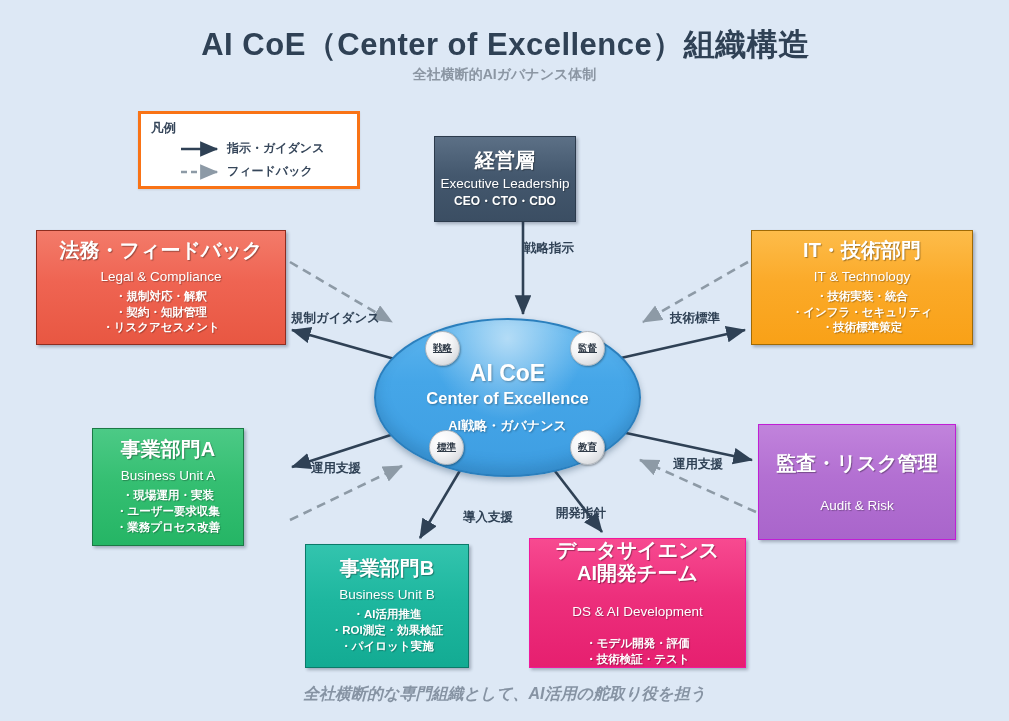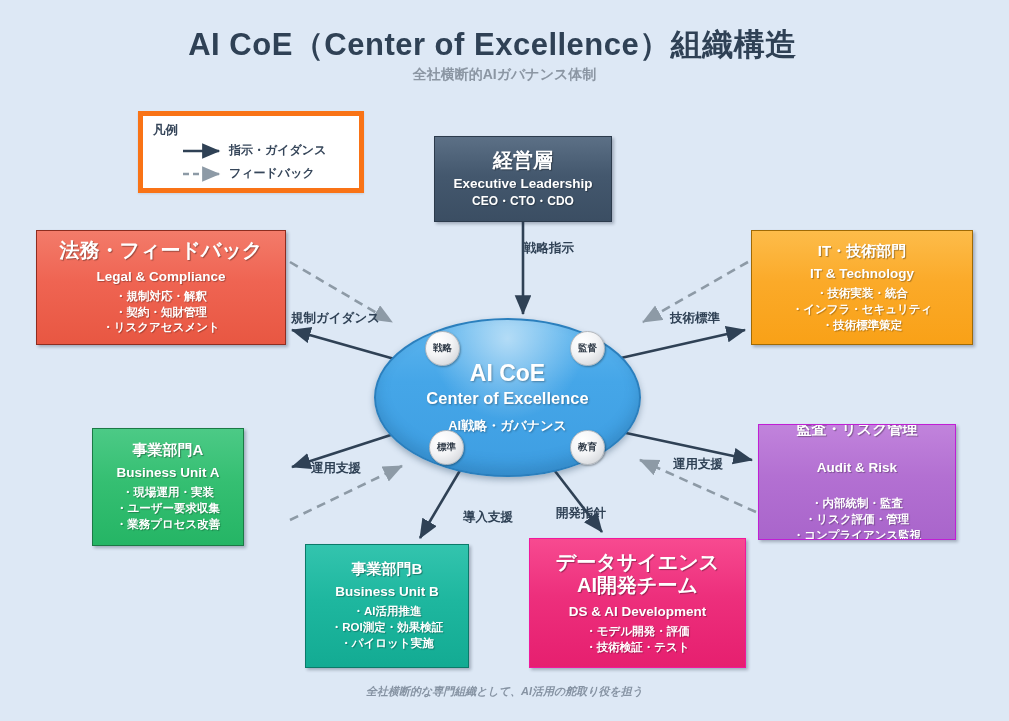--- a/index.html
+++ b/index.html
@@ -9,35 +9,35 @@
     font-family:"Liberation Sans","DejaVu Sans",sans-serif;
     overflow:hidden;
     position:relative;
   }
   #stage{position:absolute;inset:0;}
   svg#edges{position:absolute;left:0;top:0;width:1009px;height:721px;}
 
   
   .title{
     position:absolute;left:0;top:24px;width:985px;text-align:center;
-    font-size:31px;font-weight:bold;color:#2f4155;letter-spacing:.5px;
+    font-size:31px;font-weight:bold;color:#2f4155;letter-spacing:.5px;padding-left:13px;
   }
   .subtitle{
     position:absolute;left:0;top:66px;width:1009px;text-align:center;
     font-size:14px;font-weight:bold;color:#8b96a3;
   }
   .footnote{
     position:absolute;left:0;top:684px;width:1009px;text-align:center;
-    font-size:11px;font-style:italic;font-weight:bold;color:#8693a3;
+    font-size:16px;font-style:italic;font-weight:bold;color:#8693a3;
   }
 
   
   .legend{
     position:absolute;left:138px;top:111px;width:216px;height:72px;
-    background:#ffffff;border:5px solid #f97316;
+    background:#ffffff;border:3px solid #f97316;
     box-shadow:0 1px 2px rgba(0,0,0,.10);
   }
   .legend .lg-title{
     position:absolute;left:10px;top:6px;font-size:12.5px;font-weight:bold;color:#36465a;
   }
   .legend .lg-row{position:absolute;left:40px;height:16px;}
   .legend .lg-row.r1{top:27px;}
   .legend .lg-row.r2{top:50px;}
   .legend .lg-txt{
     position:absolute;left:86px;font-size:12px;color:#36465a;font-weight:bold;white-space:nowrap;
@@ -47,35 +47,35 @@
 
   
   .node{
     position:absolute;box-sizing:border-box;
     text-align:center;color:#ffffff;
     box-shadow:2px 2px 3px rgba(40,50,70,.33);
     overflow:hidden;
     display:flex;flex-direction:column;align-items:center;justify-content:center;
   }
   .node .jp{
-    font-size:15px;font-weight:bold;line-height:1.15;
+    font-size:20px;font-weight:bold;line-height:1.15;
     text-shadow:1px 1px 1px rgba(0,0,0,.35);
   }
   .node .en{
-    font-size:13.5px;font-weight:bold;margin-top:7px;
+    font-size:13.5px;font-weight:normal;margin-top:7px;
     text-shadow:1px 1px 1px rgba(0,0,0,.3);
   }
   .node .bullets{
     font-size:11.5px;font-weight:bold;line-height:1.38;margin-top:5px;
     text-shadow:1px 1px 1px rgba(0,0,0,.28);
   }
 
   
   #exec{
-    left:434px;top:136px;width:178px;height:86px;
+    left:434px;top:136px;width:142px;height:86px;
     background:linear-gradient(180deg,#5c7086 0%,#44586e 45%,#3b4e63 100%);
     border:1px solid #2c3b4c;
   }
   #exec .jp{font-size:20px;}
   #exec .en{font-size:13.5px;margin-top:4px;}
   #exec .bullets{font-size:12px;margin-top:2px;}
 
   
   #legal{
     left:36px;top:230px;width:250px;height:115px;
@@ -111,20 +111,21 @@
     left:305px;top:544px;width:164px;height:124px;
     background:linear-gradient(180deg,#33c4ae 0%,#1eb79f 45%,#13ab93 100%);
     border:1px solid #0c7a69;
   }
 
   
   #dsai{
     left:529px;top:538px;width:217px;height:130px;
     background:linear-gradient(180deg,#f74a90 0%,#ed2f7c 45%,#e61f6f 100%);
     border:1px solid #f2179b;
+    gap:12px;
   }
   #dsai .jp{font-size:20px;}
 
   
   #coe{
     position:absolute;left:374px;top:318px;width:263px;height:155px;
     border-radius:50%;
     background:
       radial-gradient(ellipse at 50% 12%, rgba(255,255,255,.55) 0%, rgba(255,255,255,0) 42%),
       linear-gradient(180deg,#5fb6ee 0%,#45a6e8 40%,#3e9ee2 100%);
@@ -136,21 +137,21 @@
   #coe .c1{font-size:23px;font-weight:bold;text-shadow:1px 1px 2px rgba(0,0,0,.3);}
   #coe .c2{font-size:16.5px;font-weight:bold;margin-top:2px;text-shadow:1px 1px 2px rgba(0,0,0,.3);text-align:center;}
   #coe .c3{font-size:13px;font-weight:bold;margin-top:9px;text-shadow:1px 1px 2px rgba(0,0,0,.3);}
 
   .badge{
     position:absolute;width:33px;height:33px;border-radius:50%;
     background:radial-gradient(circle at 35% 28%, #ffffff 0%, #f3f4f6 45%, #c9ccd1 100%);
     border:1px solid #b4b8bd;
     box-shadow:1px 1px 2px rgba(0,0,0,.3);
     display:flex;align-items:center;justify-content:center;
-    font-size:9.5px;font-weight:bold;color:#2f3a47;z-index:4;
+    font-size:9.5px;font-weight:bold;color:#2f3a47;z-index:4;text-decoration:underline;
   }
   #badge-strategy{left:425px;top:331px;}
   #badge-oversight{left:570px;top:331px;}
   #badge-standard{left:429px;top:430px;}
   #badge-education{left:570px;top:430px;}
 
   
   .elabel{
     position:absolute;font-size:12.5px;font-weight:bold;color:#2f4155;
     white-space:nowrap;z-index:5;
@@ -239,21 +240,20 @@
 
   <div class="node" id="bua">
     <div class="jp">事業部門A</div>
     <div class="en">Business Unit A</div>
     <div class="bullets">・現場運用・実装<br>・ユーザー要求収集<br>・業務プロセス改善</div>
   </div>
 
   <div class="node" id="audit">
     <div class="jp">監査・リスク管理</div>
     <div class="en">Audit &amp; Risk</div>
-    <div class="bullets">・内部統制・監査<br>・リスク評価・管理<br>・コンプライアンス監視</div>
   </div>
 
   <div class="node" id="bub">
     <div class="jp">事業部門B</div>
     <div class="en">Business Unit B</div>
     <div class="bullets">・AI活用推進<br>・ROI測定・効果検証<br>・パイロット実施</div>
   </div>
 
   <div class="node" id="dsai">
     <div class="jp">データサイエンス<br>AI開発チーム</div>

